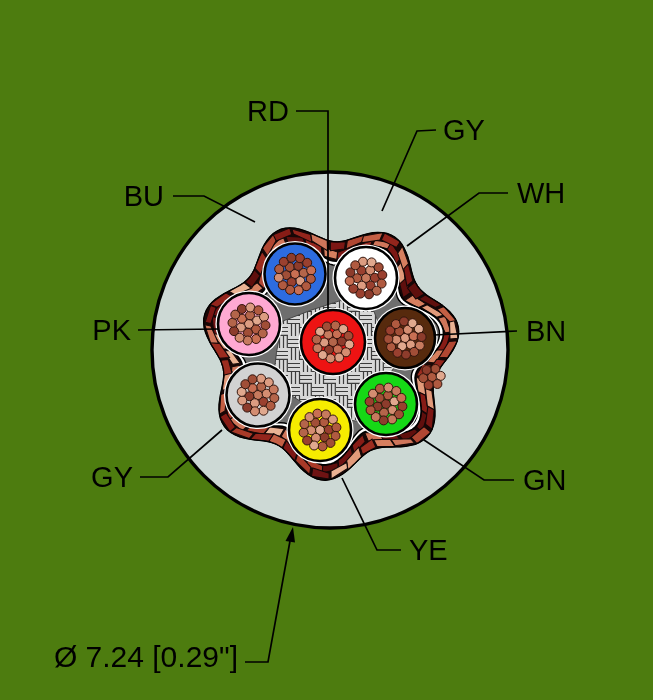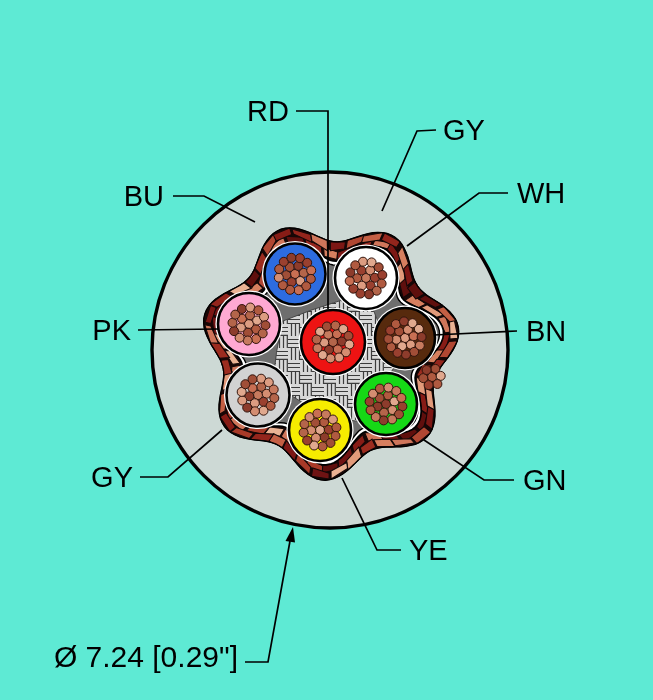--- a/index.html
+++ b/index.html
@@ -1,16 +1,16 @@
 <!DOCTYPE html>
 <html><head>
 <meta charset="utf-8">
 <style>
   html,body{margin:0;padding:0;background:#ffffff;}
-  #stage{position:relative;width:653px;height:700px;background:#5eead4;overflow:hidden;
+  #stage{position:relative;width:653px;height:700px;background:#4d7c0f;overflow:hidden;
          font-family:"Liberation Sans", sans-serif;}
   #stage svg{position:absolute;left:0;top:0;}
   text{font-family:"Liberation Sans", sans-serif;fill:#000;}
 </style>
 </head>
 <body>
 
 <div id="stage">
   <svg id="cable-svg" width="653" height="700" viewBox="0 0 653 700" xmlns="http://www.w3.org/2000/svg">
       <defs>

